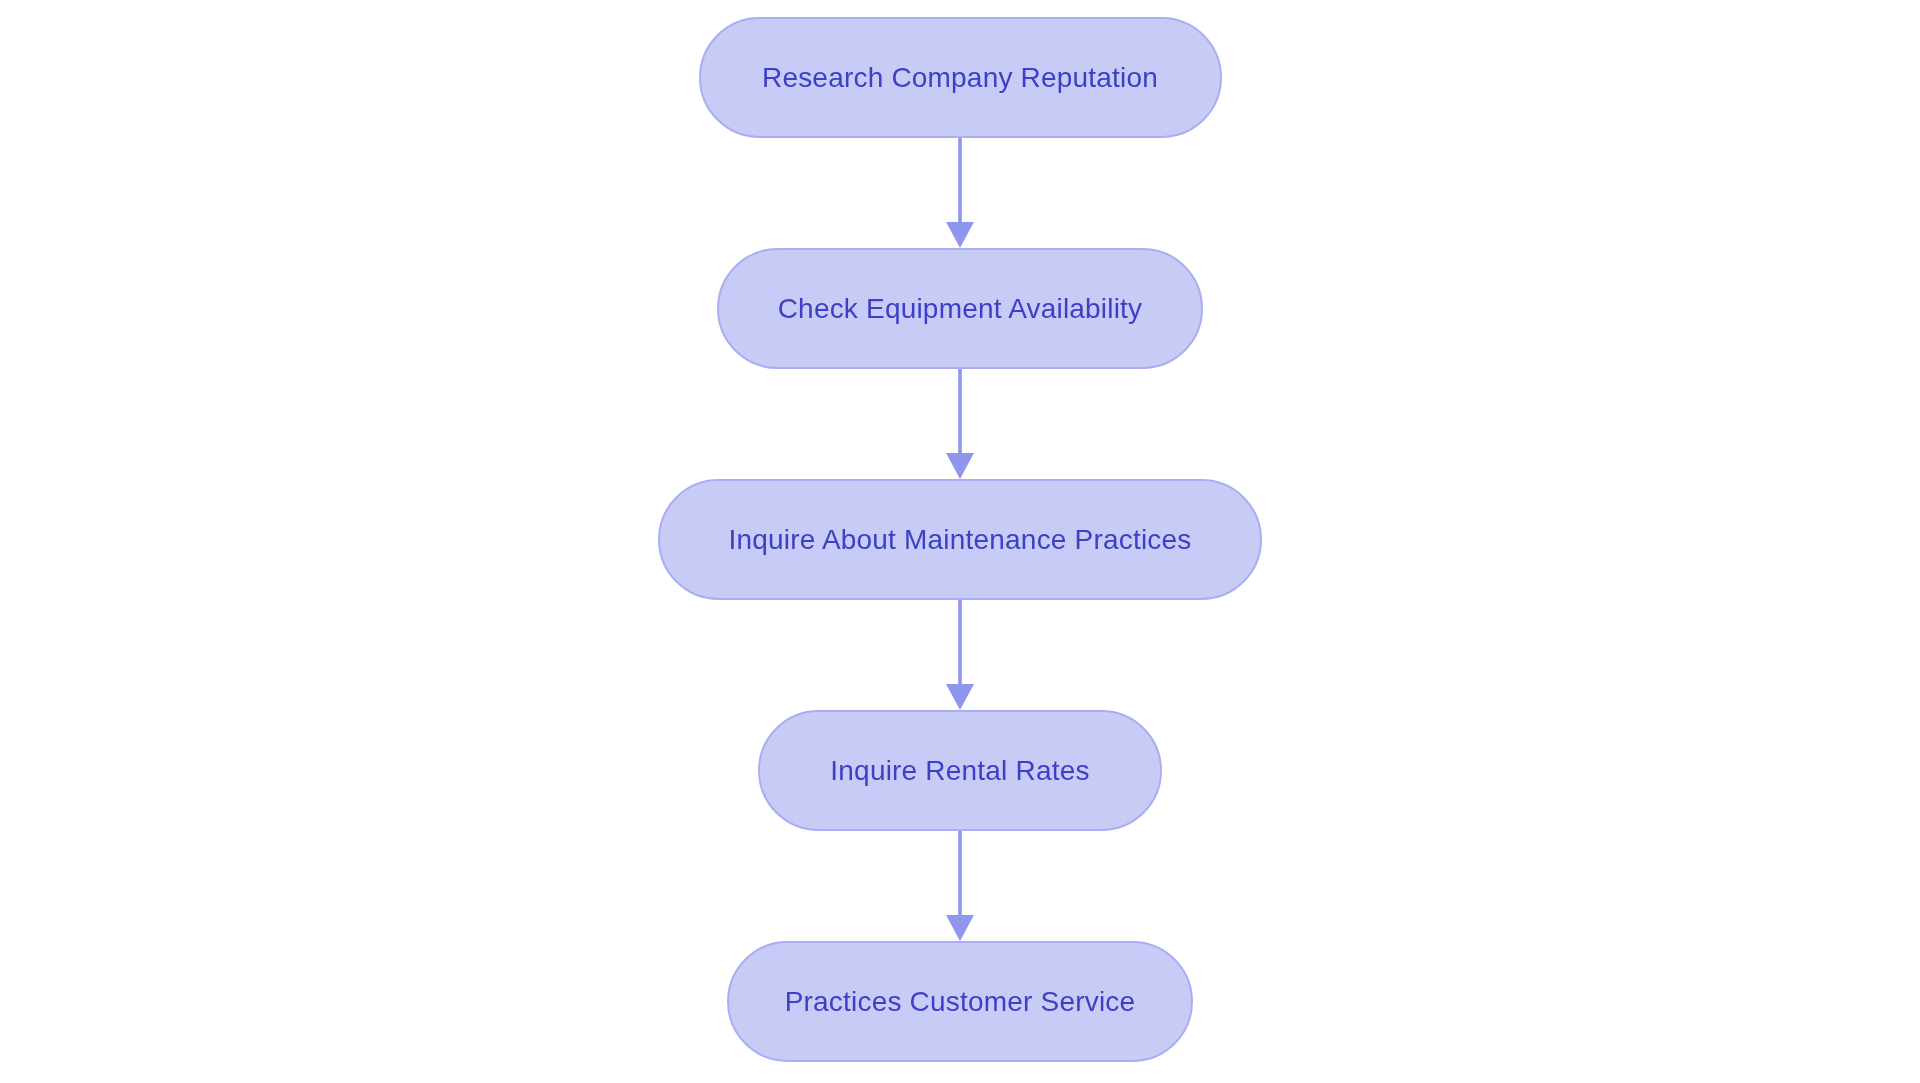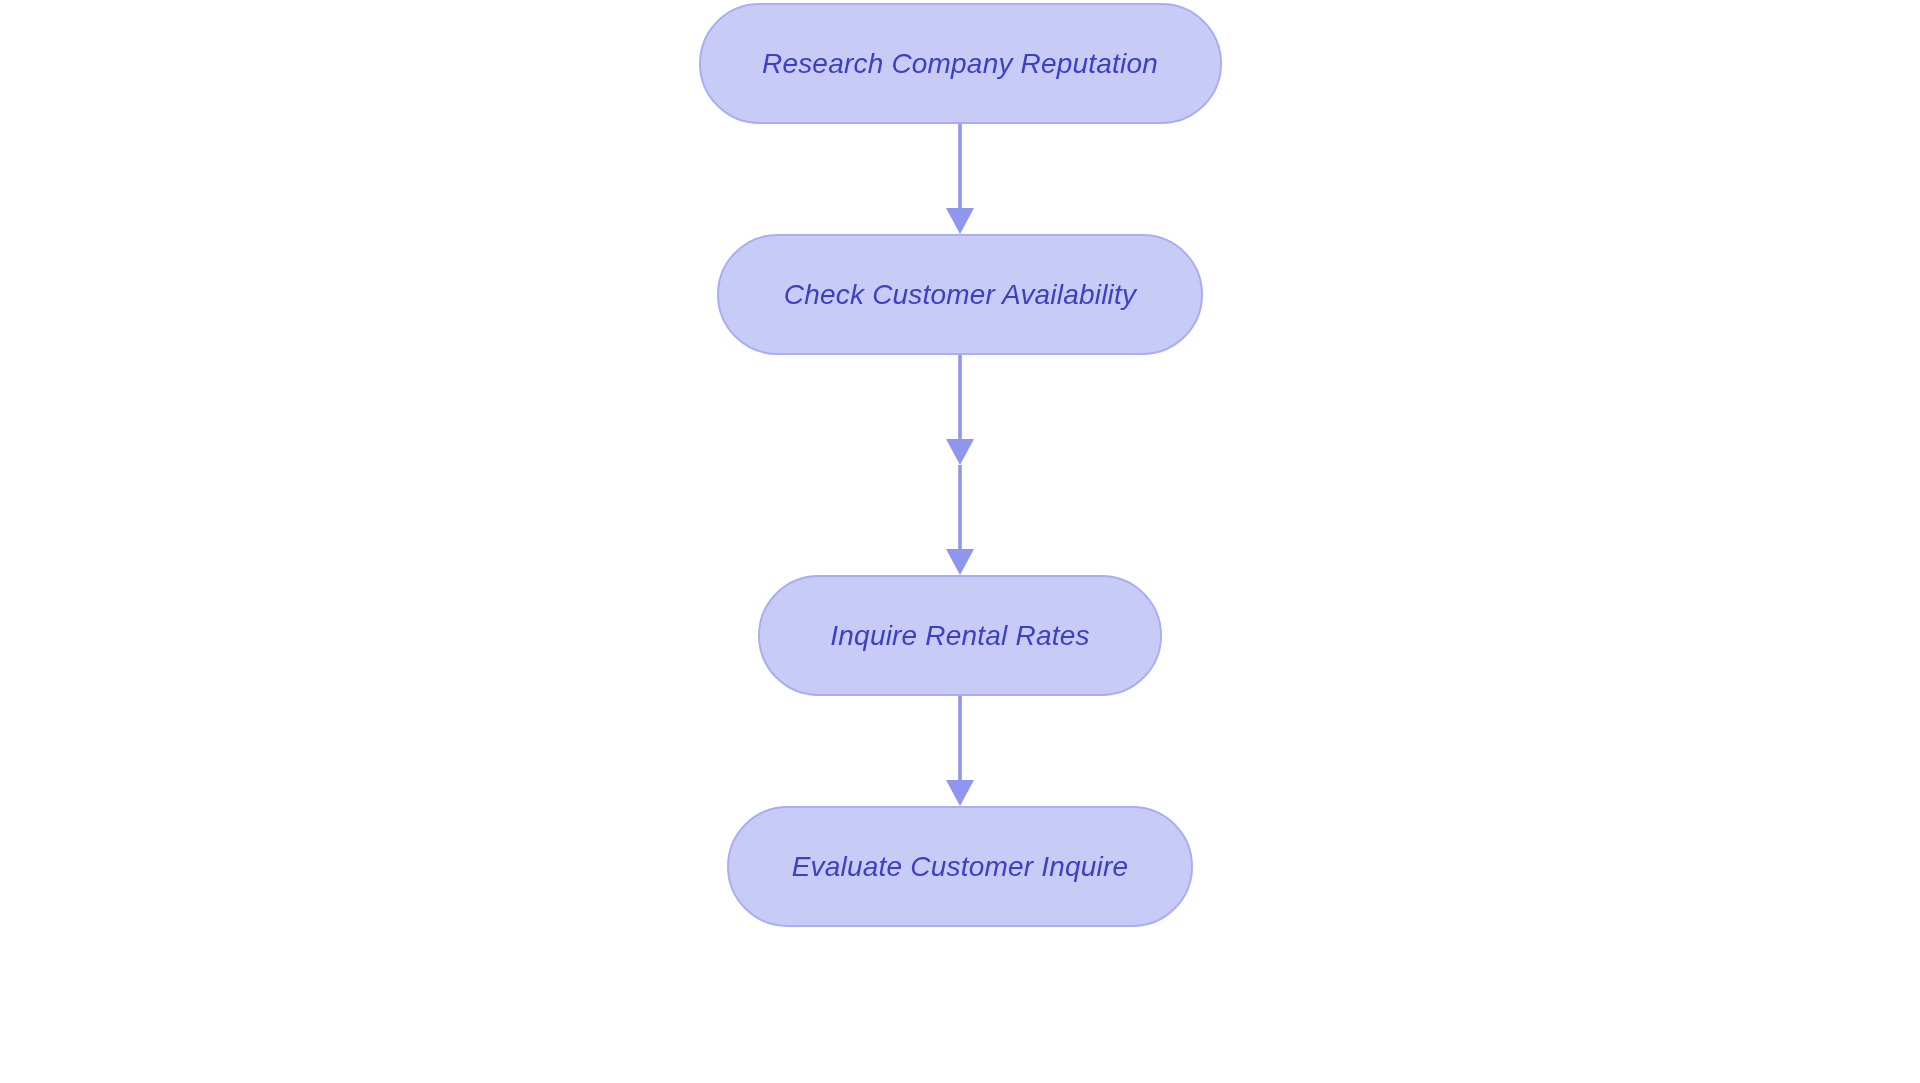--- a/index.html
+++ b/index.html
@@ -13,25 +13,24 @@
     height: 1083px;
     background: #ffffff;
     overflow: hidden;
     font-family: "Liberation Sans", sans-serif;
   }
   .flow {
     position: absolute;
     left: 0;
     top: 0;
     width: 100%;
-    padding-top: 3px;
+    padding-top: 17px;
     display: flex;
     flex-direction: column;
     align-items: center;
-    font-style: italic;
   }
   .node {
     box-sizing: border-box;
     height: 121px;
     border-radius: 60.5px;
     background: #c9cbf7;
     border: 2px solid #a9aef2;
     display: flex;
     align-items: center;
     justify-content: center;
@@ -63,41 +62,44 @@
     <div class="node node-0">
       <span class="node-label">Research Company Reputation</span>
     </div>
 
     <svg class="connector" width="30" height="110" viewBox="0 0 30 110">
       <rect x="13.2" y="0" width="3.6" height="86" fill="#8e96ee"></rect>
       <polygon points="1,84 29,84 15,110" fill="#8e96ee"></polygon>
     </svg>
 
     <div class="node node-1">
-      <span class="node-label">Check Customer Availability</span>
+      <span class="node-label">Check Equipment Availability</span>
     </div>
 
     <svg class="connector" width="30" height="110" viewBox="0 0 30 110">
       <rect x="13.2" y="0" width="3.6" height="86" fill="#8e96ee"></rect>
       <polygon points="1,84 29,84 15,110" fill="#8e96ee"></polygon>
     </svg>
 
+    <div class="node node-2">
+      <span class="node-label">Inquire About Maintenance Practices</span>
+    </div>
 
     <svg class="connector" width="30" height="110" viewBox="0 0 30 110">
       <rect x="13.2" y="0" width="3.6" height="86" fill="#8e96ee"></rect>
       <polygon points="1,84 29,84 15,110" fill="#8e96ee"></polygon>
     </svg>
 
     <div class="node node-3">
       <span class="node-label">Inquire Rental Rates</span>
     </div>
 
     <svg class="connector" width="30" height="110" viewBox="0 0 30 110">
       <rect x="13.2" y="0" width="3.6" height="86" fill="#8e96ee"></rect>
       <polygon points="1,84 29,84 15,110" fill="#8e96ee"></polygon>
     </svg>
 
     <div class="node node-4">
-      <span class="node-label">Evaluate Customer Inquire</span>
+      <span class="node-label">Practices Customer Service</span>
     </div>
 
   </div>
 </div>
 
 </body></html>

